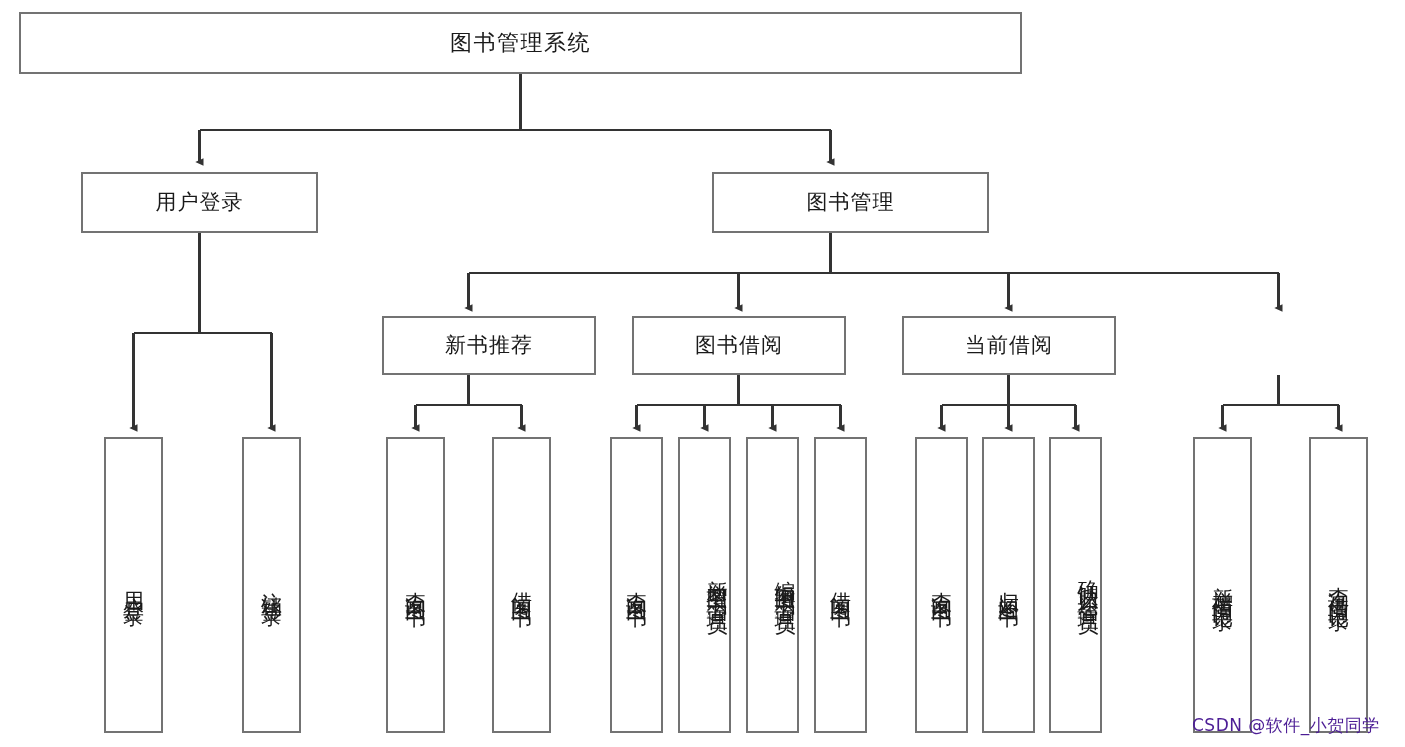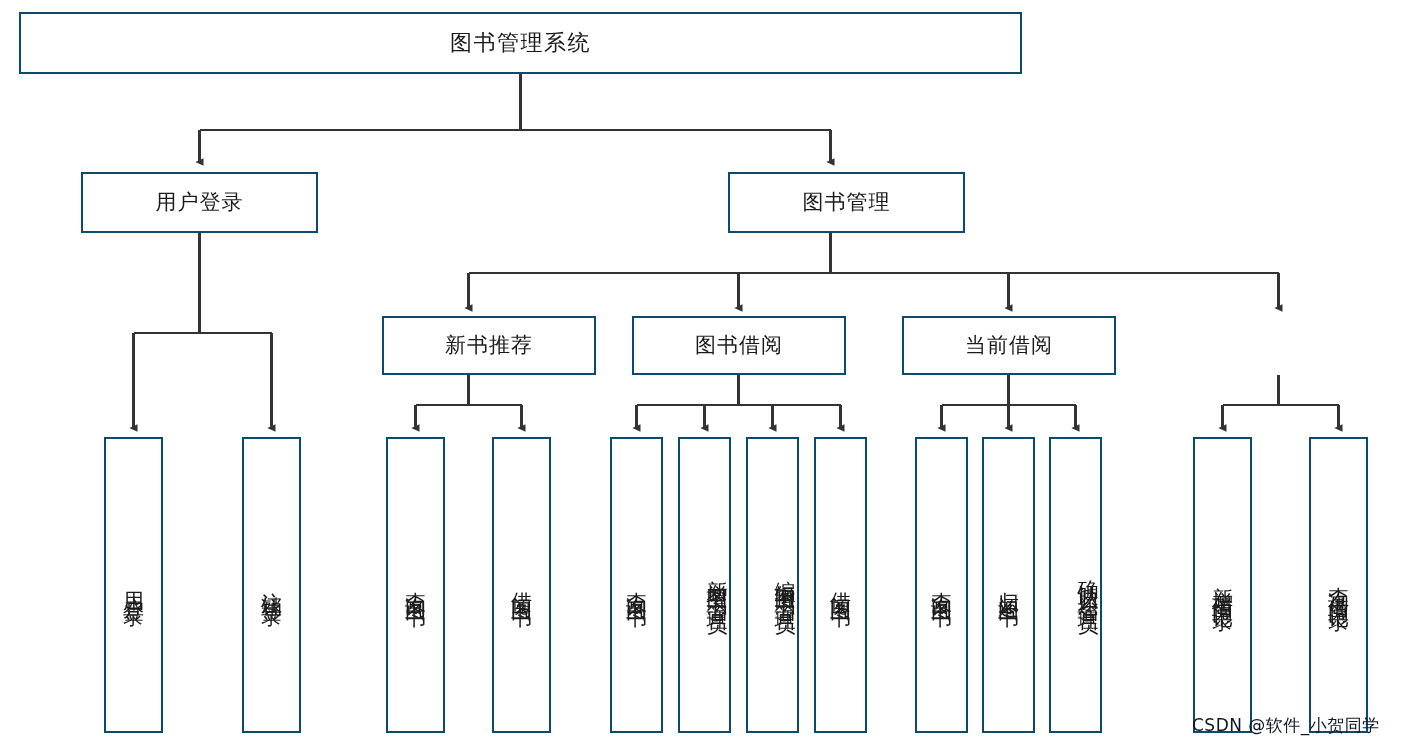--- a/index.html
+++ b/index.html
@@ -22,21 +22,21 @@
     position: absolute;
     left: 0;
     top: 0;
     width: 1405px;
     height: 747px;
   }
   .node {
     position: absolute;
     box-sizing: border-box;
     background: #ffffff;
-    border: 2px solid #0c4a6e;
+    border: 2px solid #737373;
     display: flex;
     align-items: center;
     justify-content: center;
     color: #1a1a1a;
   }
   .node-h {
     font-size: 21px;
     letter-spacing: 1px;
     line-height: 1.2;
   }
@@ -54,21 +54,21 @@
     padding-bottom: 8px;
     align-items: flex-start;
     justify-content: center;
   }
   .node-v.v-center {
     align-items: center;
   }
   .watermark {
     position: absolute;
     font-size: 17px;
-    color: #0f172a;
+    color: #4c1d95;
     letter-spacing: 0.5px;
     white-space: nowrap;
     user-select: none;
   }
 </style>
 </head>
 <body>
 
 <div id="diagram-root">
 
@@ -120,21 +120,21 @@
       <path d="M 1222.5 405 L 1338.5 405"></path>
       <path d="M 1222.5 405 L 1222.5 428" marker-end="url(#arrowhead)"></path>
       <path d="M 1338.5 405 L 1338.5 428" marker-end="url(#arrowhead)"></path>
     </g>
   </svg>
 
   <div class="node node-h node-root" style="left:19px; top:12px; width:1003px; height:62px;">图书管理系统</div>
 
   <div class="node node-h" style="left:81px; top:172px; width:237px; height:61px;">用户登录</div>
 
-  <div class="node node-h" style="left:728px; top:172px; width:237px; height:61px;text-align:right;">图书管理</div>
+  <div class="node node-h" style="left:712px; top:172px; width:277px; height:61px;text-align:right;">图书管理</div>
 
   <div class="node node-h" style="left:362px; top:316px; width:214px; height:59px;margin-left:20px;">新书推荐</div>
 
   <div class="node node-h" style="left:632px; top:316px; width:214px; height:59px;">图书借阅</div>
 
   <div class="node node-h" style="left:902px; top:316px; width:214px; height:59px;">当前借阅</div>
 
 
   <div class="node node-v v-center" style="left:104px; top:437px; width:59px; height:296px;">用户登录</div>
 

